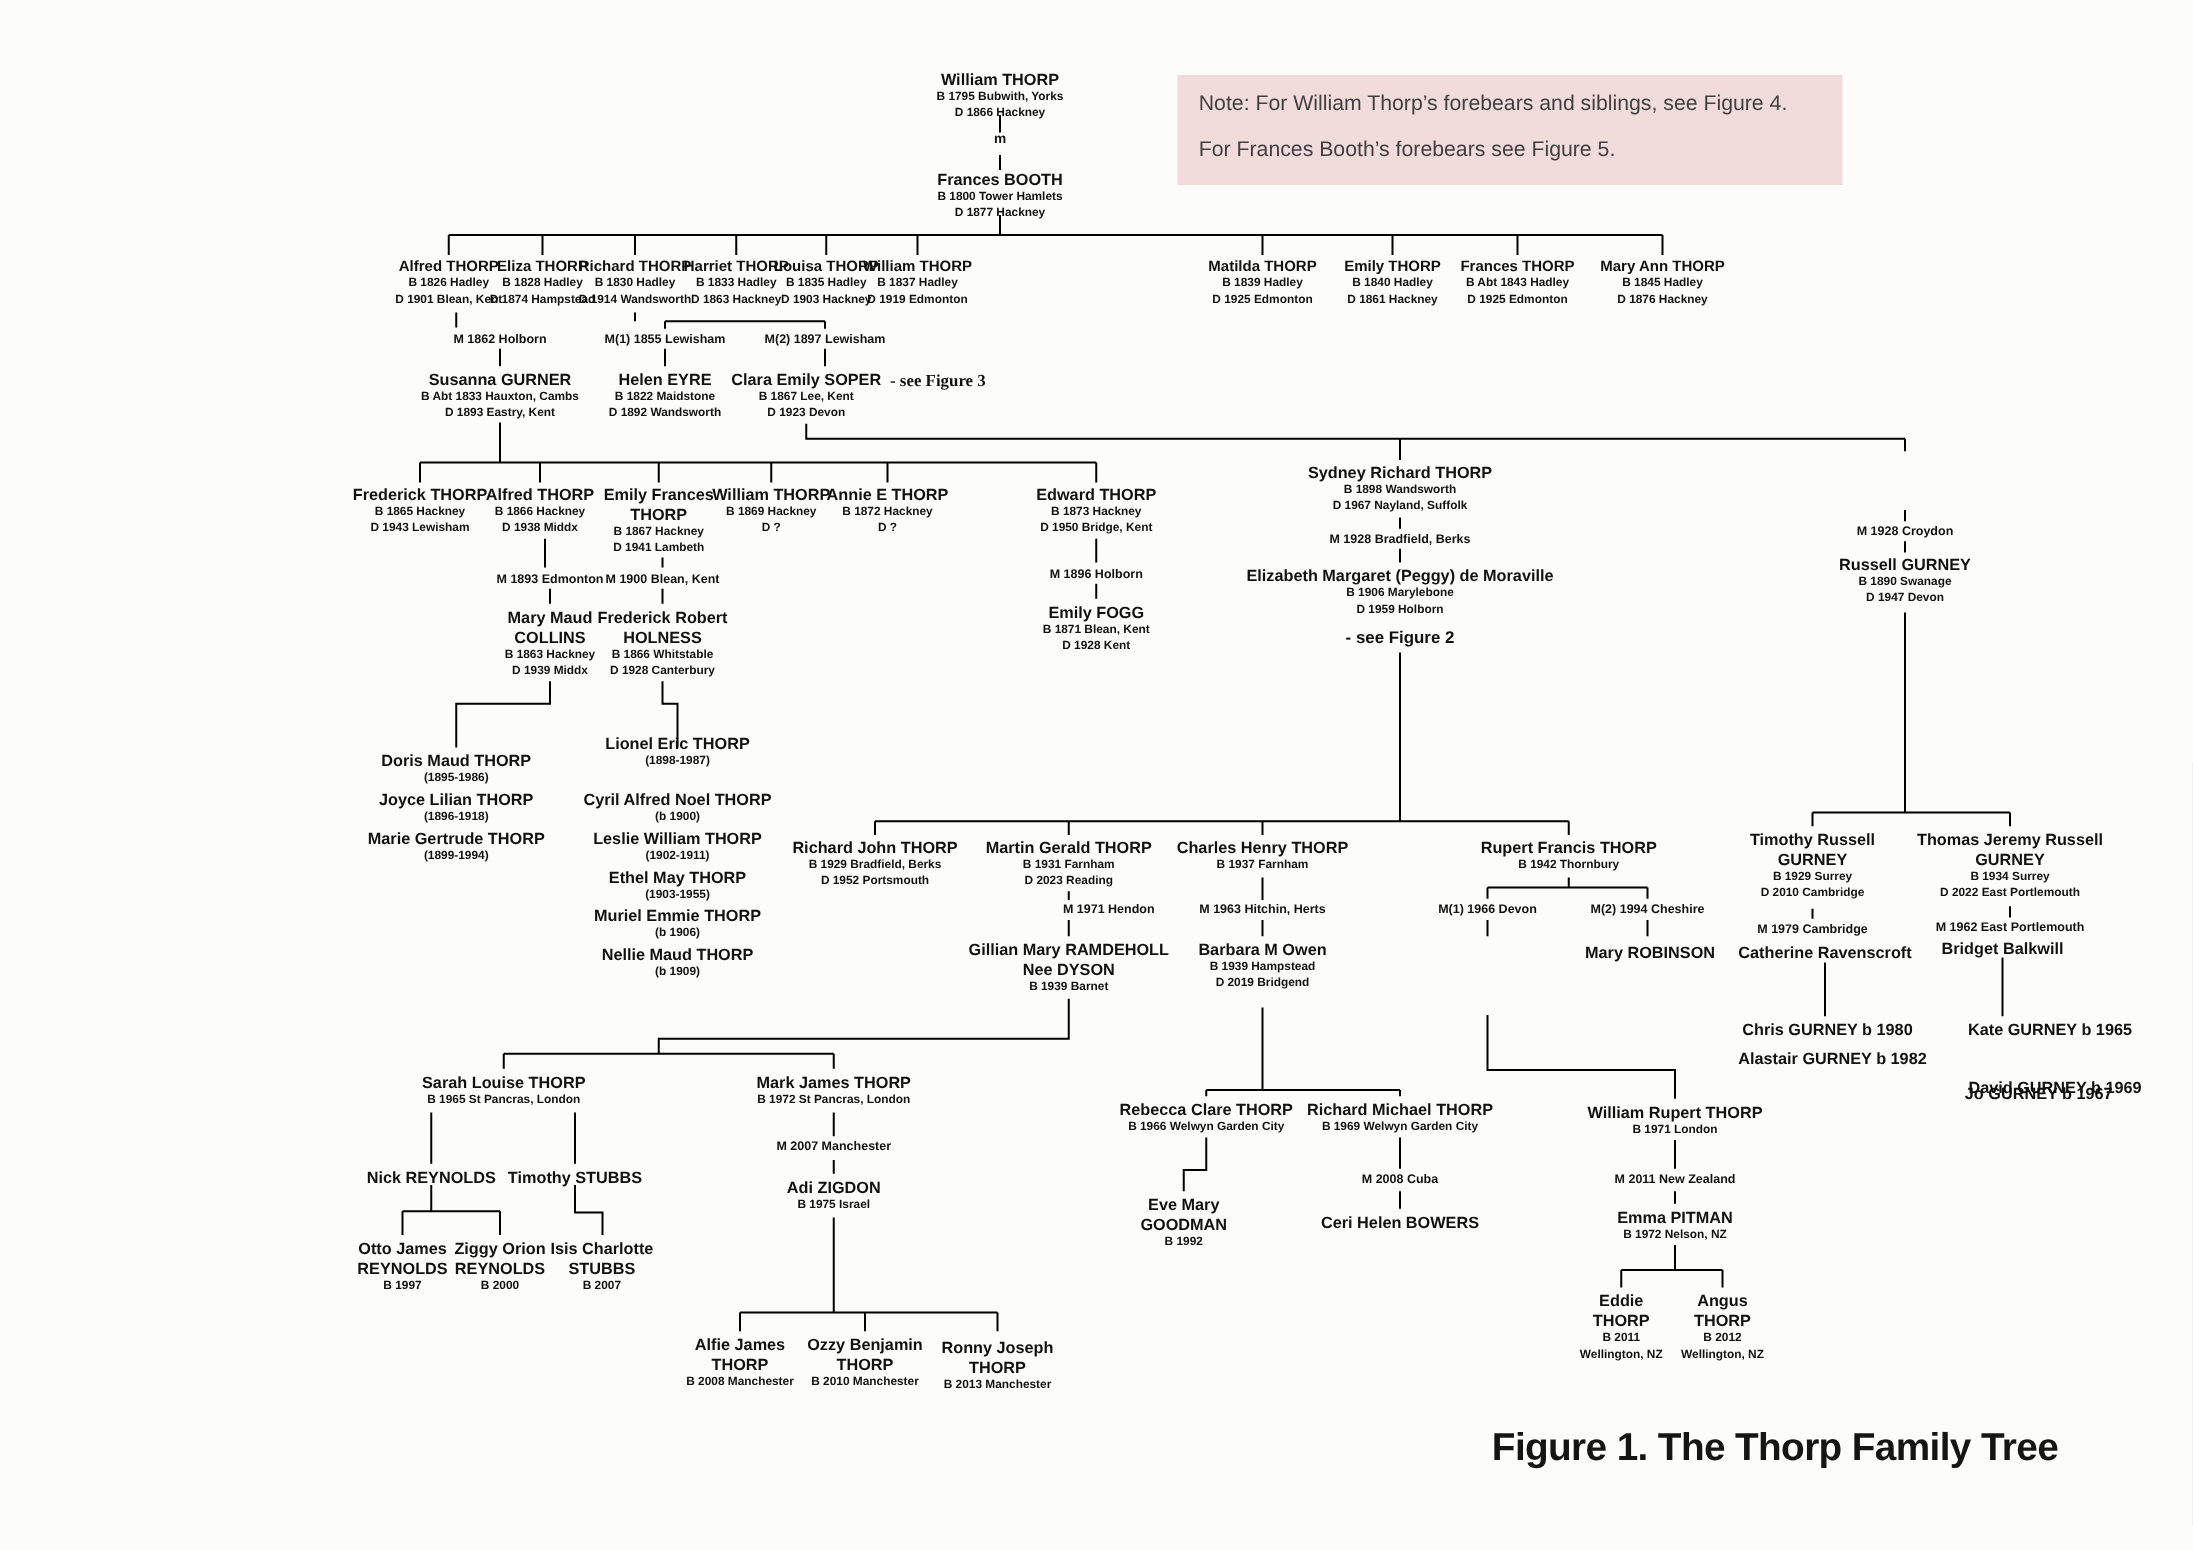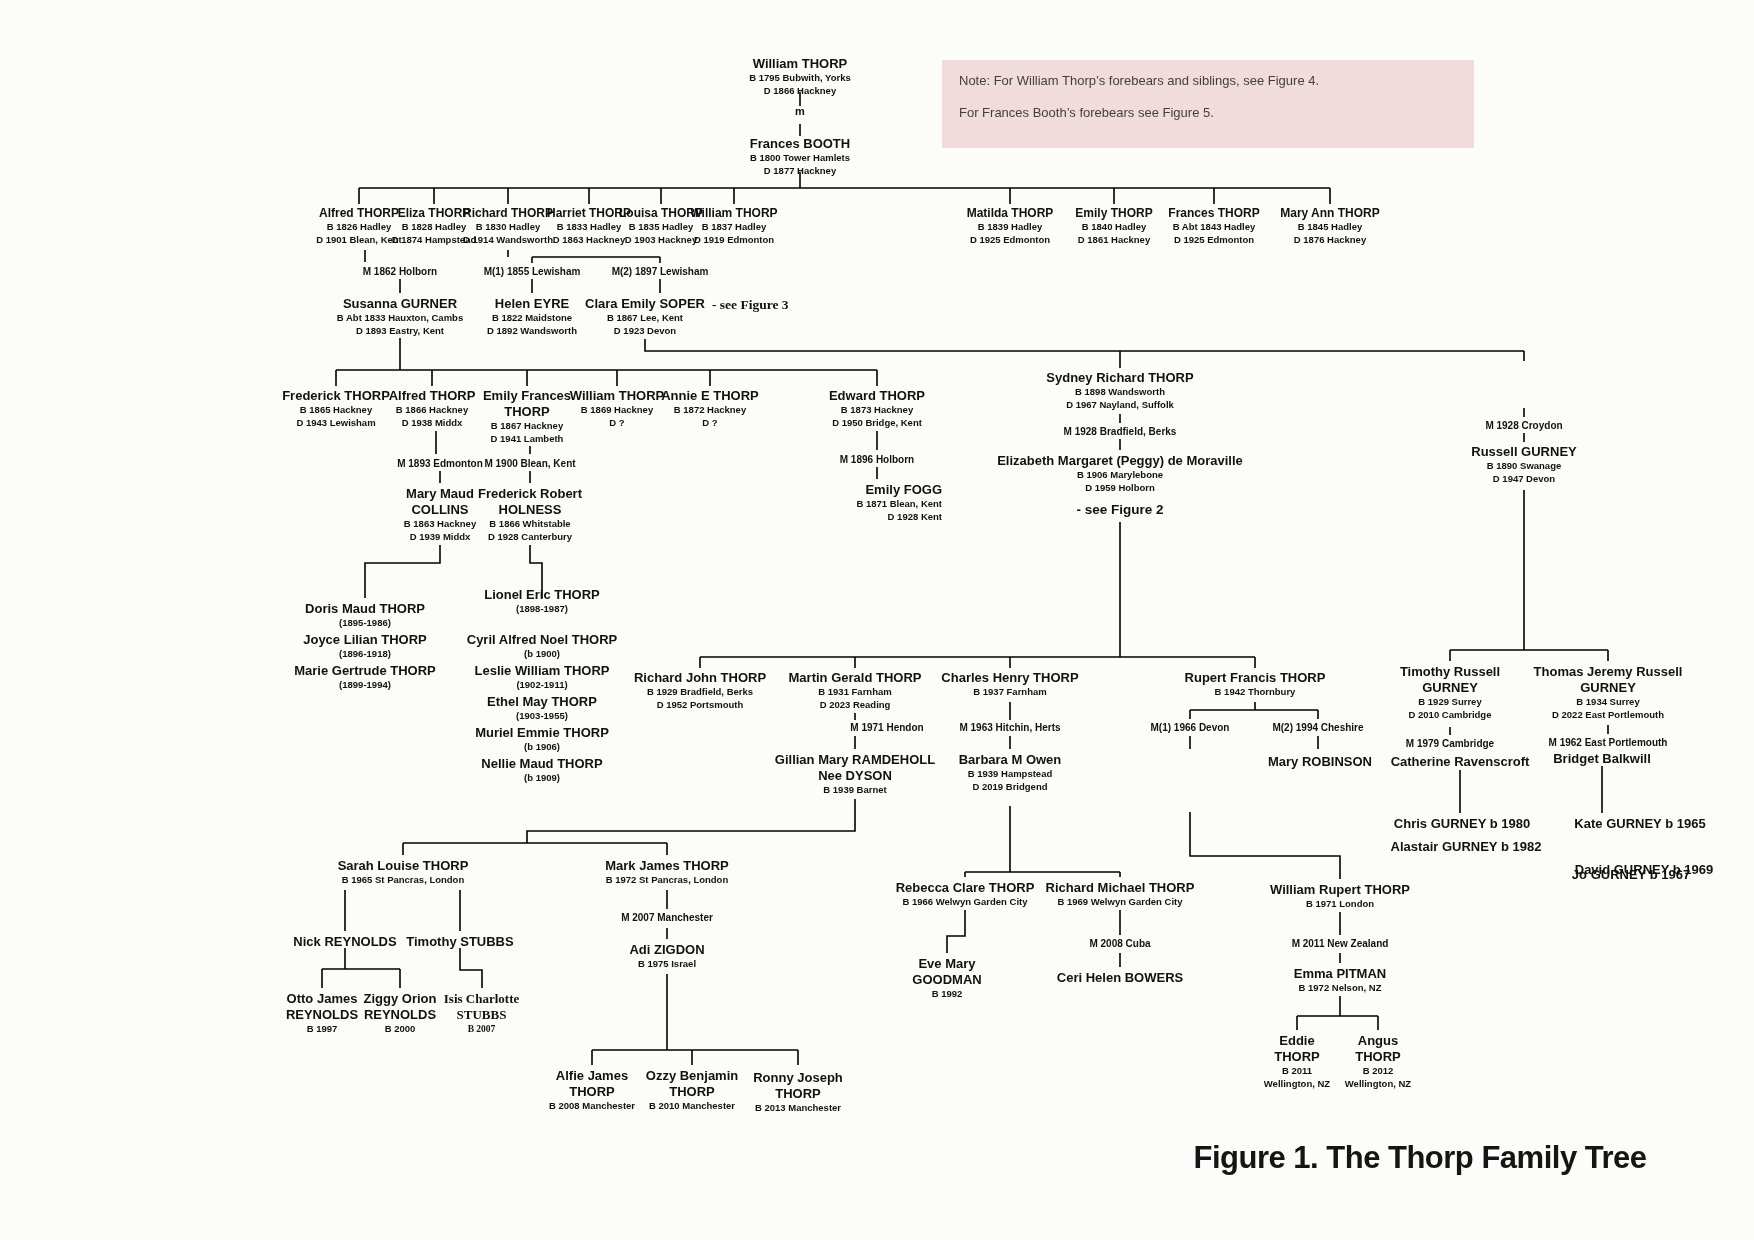--- a/index.html
+++ b/index.html
@@ -7,21 +7,21 @@
           font-family:"Liberation Sans","DejaVu Sans",sans-serif;color:#111;}
   #wires{position:absolute;left:0;top:0;width:1754px;height:1240px;}
   .p{position:absolute;text-align:center;}
   .p .nm{font-weight:bold;font-size:13px;line-height:16px;white-space:nowrap;}
   .p.sm .nm{font-size:12px;line-height:15px;}
   .p .dt{font-weight:bold;font-size:9.5px;line-height:12.5px;white-space:nowrap;}
   .mlabel{position:absolute;text-align:center;font-weight:bold;font-size:10px;line-height:12px;white-space:nowrap;}
   .seefig{position:absolute;font-weight:bold;font-size:13.5px;white-space:nowrap;}
   .mglyph{position:absolute;font-weight:bold;font-size:11px;text-align:center;}
   .note{position:absolute;left:942px;top:60px;width:532px;height:88px;background:#f2dcdb;
-        color:#3f3f3f;font-size:13px;box-sizing:border-box;padding:13px 17px;}
+        color:#3f3f3f;font-size:17px;box-sizing:border-box;padding:13px 17px;}
   .note .nline{margin:0 0 17px 0;}
   .title{position:absolute;left:1100px;top:1140px;width:640px;text-align:center;
          font-size:31px;font-weight:bold;letter-spacing:-0.5px;color:#151515;}
 </style>
 </head>
 <body>
 
 <div id="canvas">
 
   <svg id="wires" viewBox="0 0 1754 1240">
@@ -166,21 +166,21 @@
       <div class="nm">COLLINS</div>
       <div class="dt">B 1863 Hackney</div>
       <div class="dt">D 1939 Middx</div>
     </div>
   <div class="p" style="left:460px;top:486px;width:140px;">
       <div class="nm">Frederick Robert</div>
       <div class="nm">HOLNESS</div>
       <div class="dt">B 1866 Whitstable</div>
       <div class="dt">D 1928 Canterbury</div>
     </div>
-  <div class="p" style="left:812px;top:482px;width:130px;text-align:right;">
+  <div class="p" style="left:812px;top:482px;width:130px;">
       <div class="nm">Emily FOGG</div>
       <div class="dt">B 1871 Blean, Kent</div>
       <div class="dt">D 1928 Kent</div>
     </div>
   <div class="p" style="left:975px;top:453px;width:290px;">
       <div class="nm">Elizabeth Margaret (Peggy) de Moraville</div>
       <div class="dt">B 1906 Marylebone</div>
       <div class="dt">D 1959 Holborn</div>
     </div>
   <div class="seefig" style="left:1060px;top:502px;width:120px;text-align:center;">- see Figure 2</div>
@@ -353,21 +353,21 @@
   <div class="p" style="left:277px;top:991px;width:90px;">
       <div class="nm">Otto James</div>
       <div class="nm">REYNOLDS</div>
       <div class="dt">B 1997</div>
     </div>
   <div class="p" style="left:355px;top:991px;width:90px;">
       <div class="nm">Ziggy Orion</div>
       <div class="nm">REYNOLDS</div>
       <div class="dt">B 2000</div>
     </div>
-  <div class="p" style="left:434px;top:991px;width:95px;font-family:Liberation Serif, serif;">
+  <div class="p" style="left:434px;top:991px;width:95px;">
       <div class="nm">Isis Charlotte</div>
       <div class="nm">STUBBS</div>
       <div class="dt">B 2007</div>
     </div>
   <div class="p" style="left:532px;top:1068px;width:120px;">
       <div class="nm">Alfie James</div>
       <div class="nm">THORP</div>
       <div class="dt">B 2008 Manchester</div>
     </div>
   <div class="p" style="left:632px;top:1068px;width:120px;">

